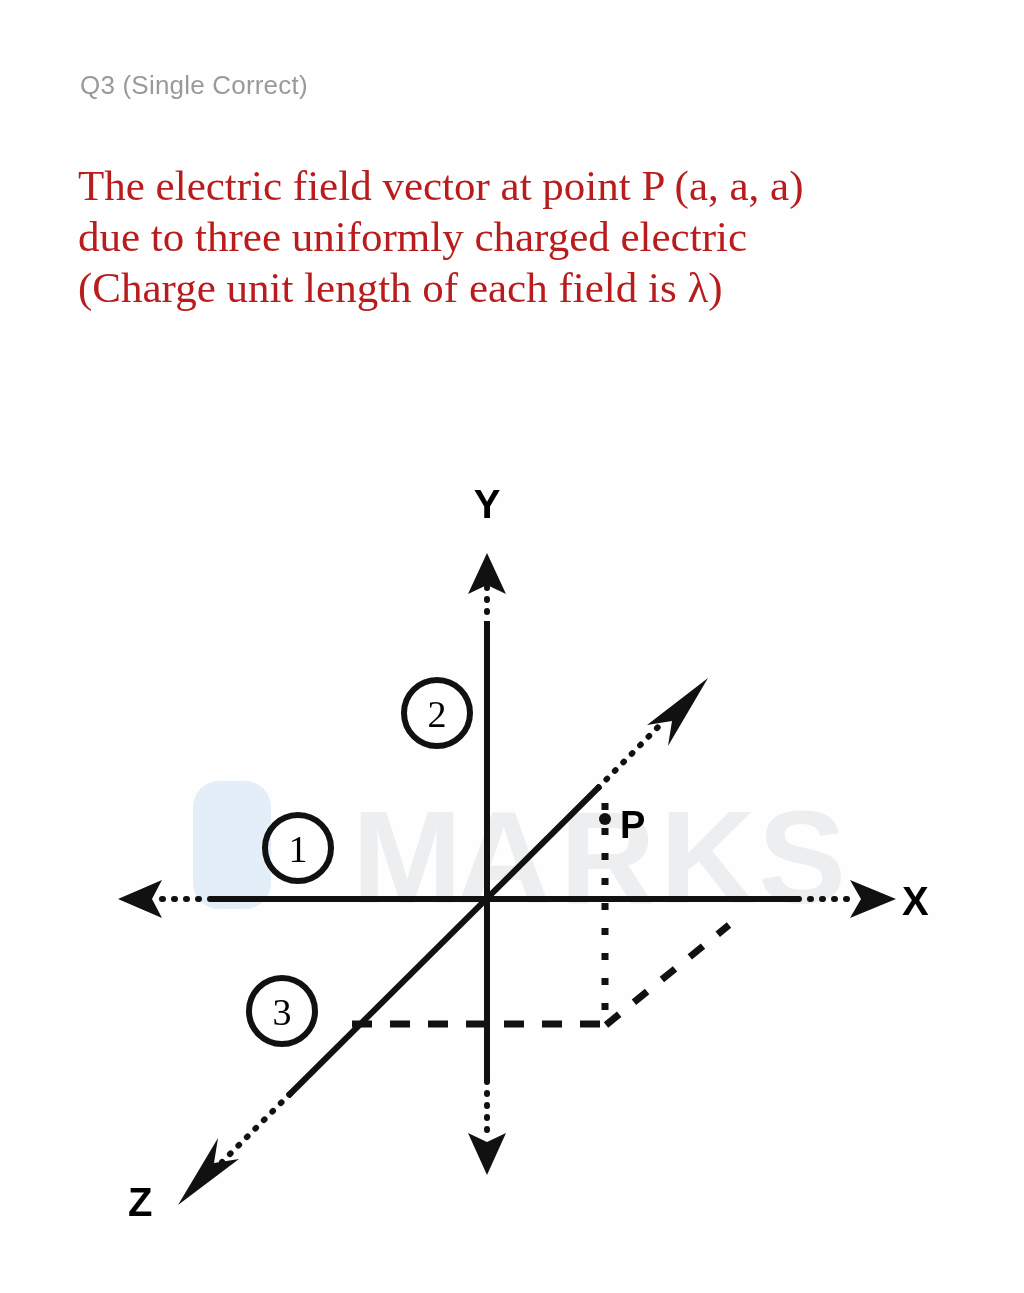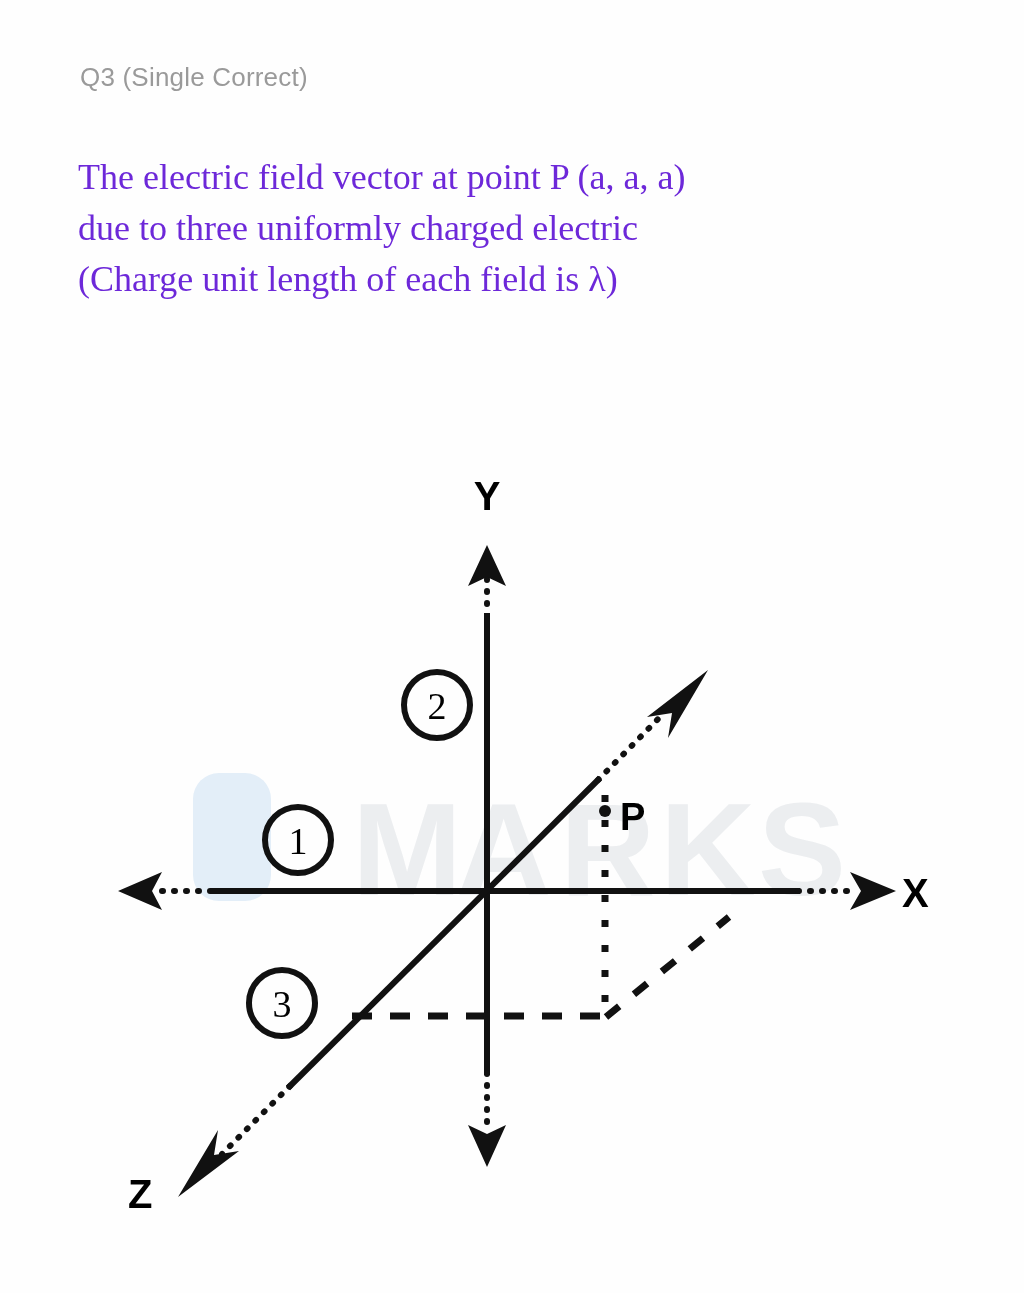--- a/index.html
+++ b/index.html
@@ -11,40 +11,41 @@
     width: 1024px;
     height: 1293px;
     position: relative;
     overflow: hidden;
     font-family: "Liberation Sans", sans-serif;
   }
   .page {
     position: absolute;
     inset: 0;
     background: #fefefe;
+    margin-top: 8px;
   }
   .qheader {
     position: absolute;
     left: 80px;
     top: 62px;
     font-family: "Liberation Sans", sans-serif;
     font-size: 26px;
     color: #9a9a9a;
     letter-spacing: 0.2px;
     white-space: nowrap;
   }
   .qbody {
     position: absolute;
     left: 78px;
     top: 152px;
     width: 900px;
     font-family: "Liberation Serif", serif;
-    font-size: 36px;
+    font-size: 43px;
     line-height: 51px;
-    color: #6d28d9;
+    color: #b91c1c;
   }
   .qbody .line {
     white-space: nowrap;
   }
   .figure-wrap {
     position: absolute;
     left: 0;
     top: 455px;
     width: 1024px;
     height: 820px;

